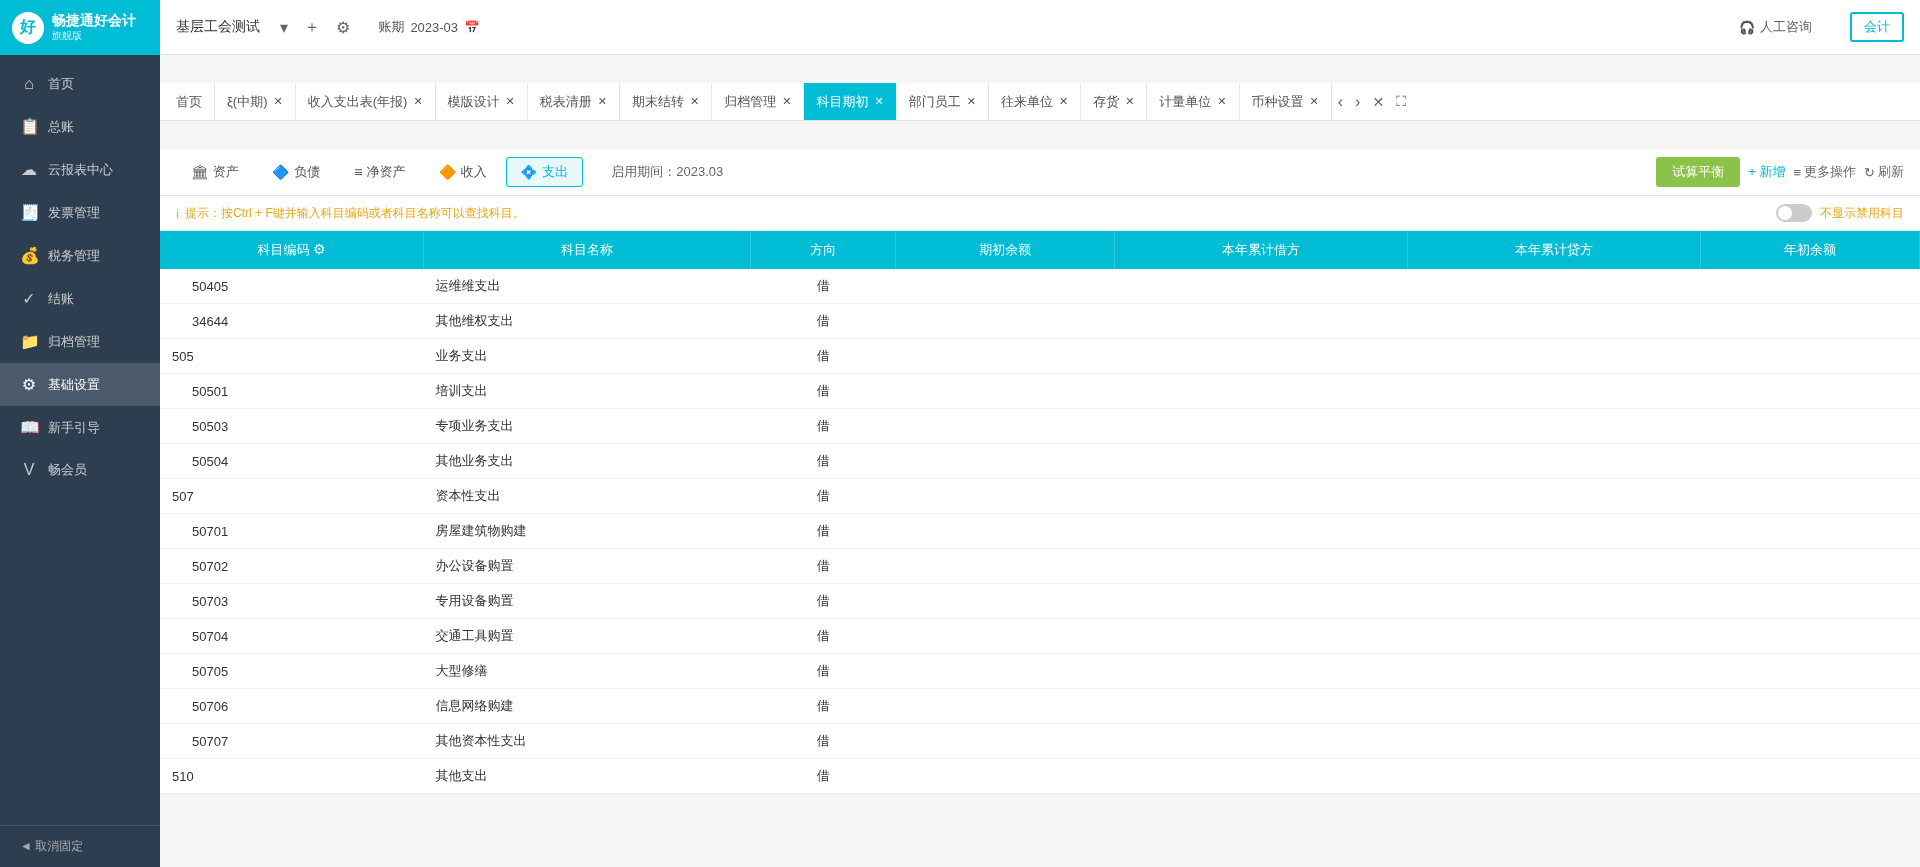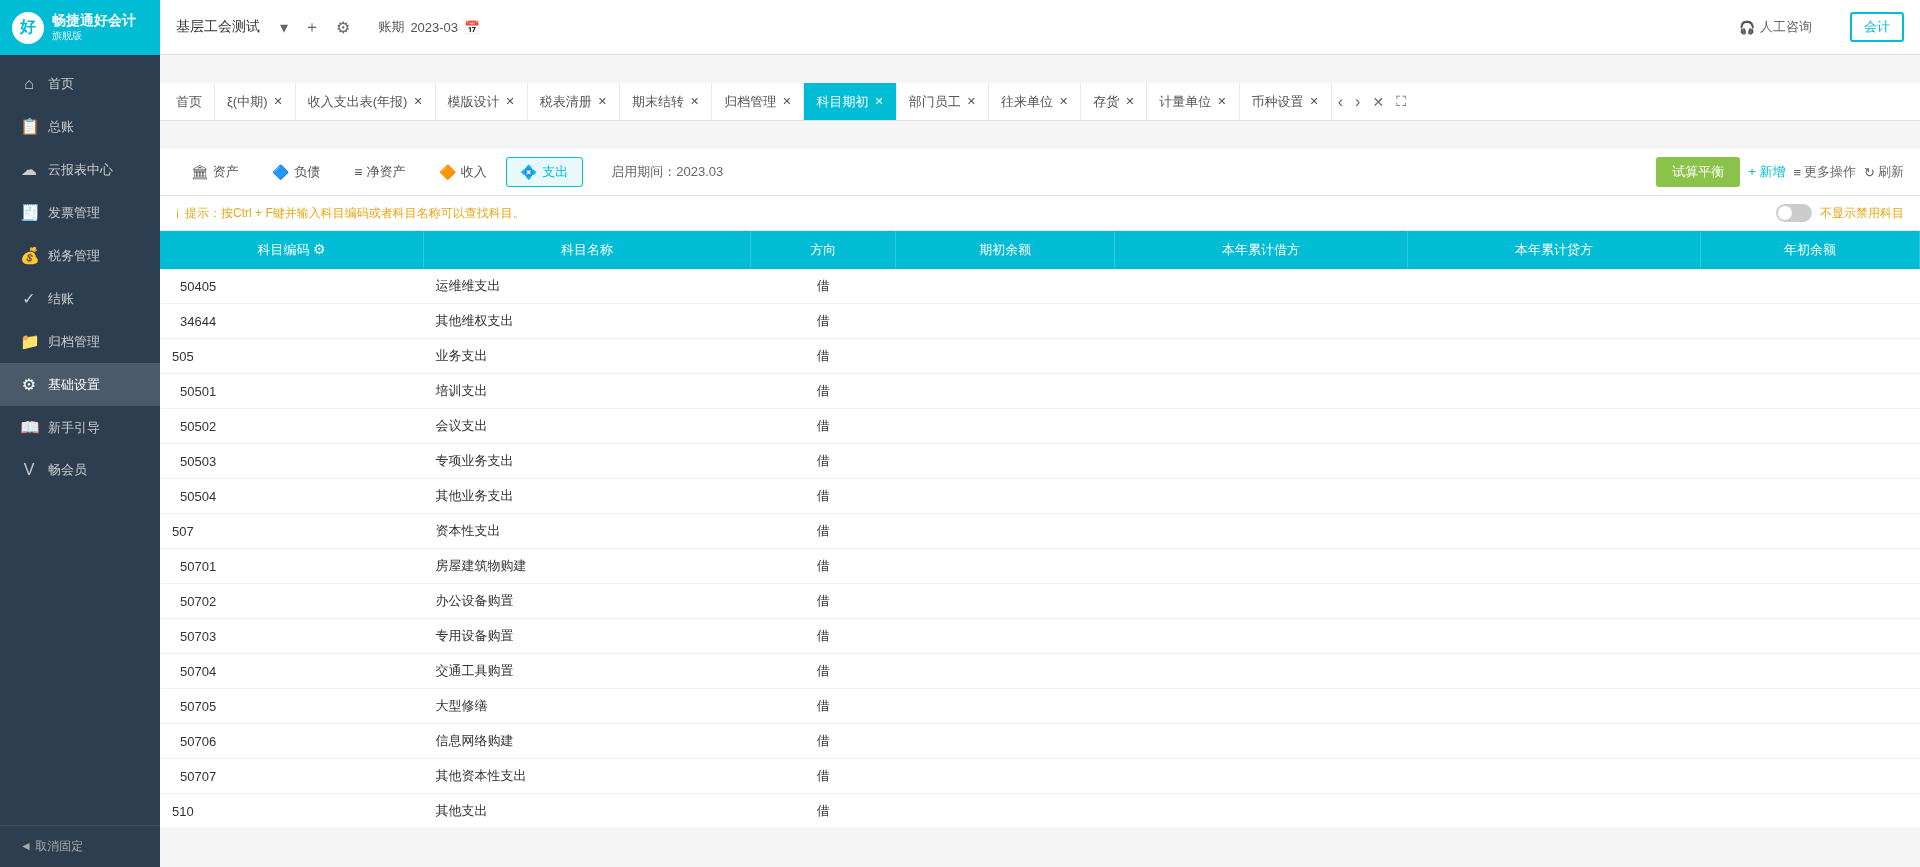--- a/index.html
+++ b/index.html
@@ -209,21 +209,21 @@
       text-align: center;
       border-right: 1px solid rgba(255,255,255,0.2);
     }
     tbody tr { border-bottom: 1px solid #f0f0f0; }
     tbody td {
       padding: 8px 12px;
       font-size: 13px;
       color: #333;
       text-align: center;
     }
-    tbody td:first-child { text-align: left; padding-left: 20px; }
+    tbody td:first-child { text-align: left; padding-left: 32px; }
     tbody td:nth-child(2) { text-align: left; }
     .row-parent td:first-child { padding-left: 12px; font-weight: normal; }
 
     
     .table-wrap::-webkit-scrollbar { width: 8px; }
     .table-wrap::-webkit-scrollbar-track { background: #f1f1f1; }
     .table-wrap::-webkit-scrollbar-thumb { background: #ccc; border-radius: 4px; }
 
     .gear-icon { cursor: pointer; color: #fff; font-size: 14px; }
   </style>
@@ -463,29 +463,20 @@
             <tr>
     <td>    50501</td>
     <td>培训支出</td>
     <td>借</td>
     <td></td>
     <td></td>
     <td></td>
     <td></td>
   </tr>
             <tr>
-    <td>    50502</td>
-    <td>会议支出</td>
-    <td>借</td>
-    <td></td>
-    <td></td>
-    <td></td>
-    <td></td>
-  </tr>
-            <tr>
     <td>    50503</td>
     <td>专项业务支出</td>
     <td>借</td>
     <td></td>
     <td></td>
     <td></td>
     <td></td>
   </tr>
             <tr>
     <td>    50504</td>

